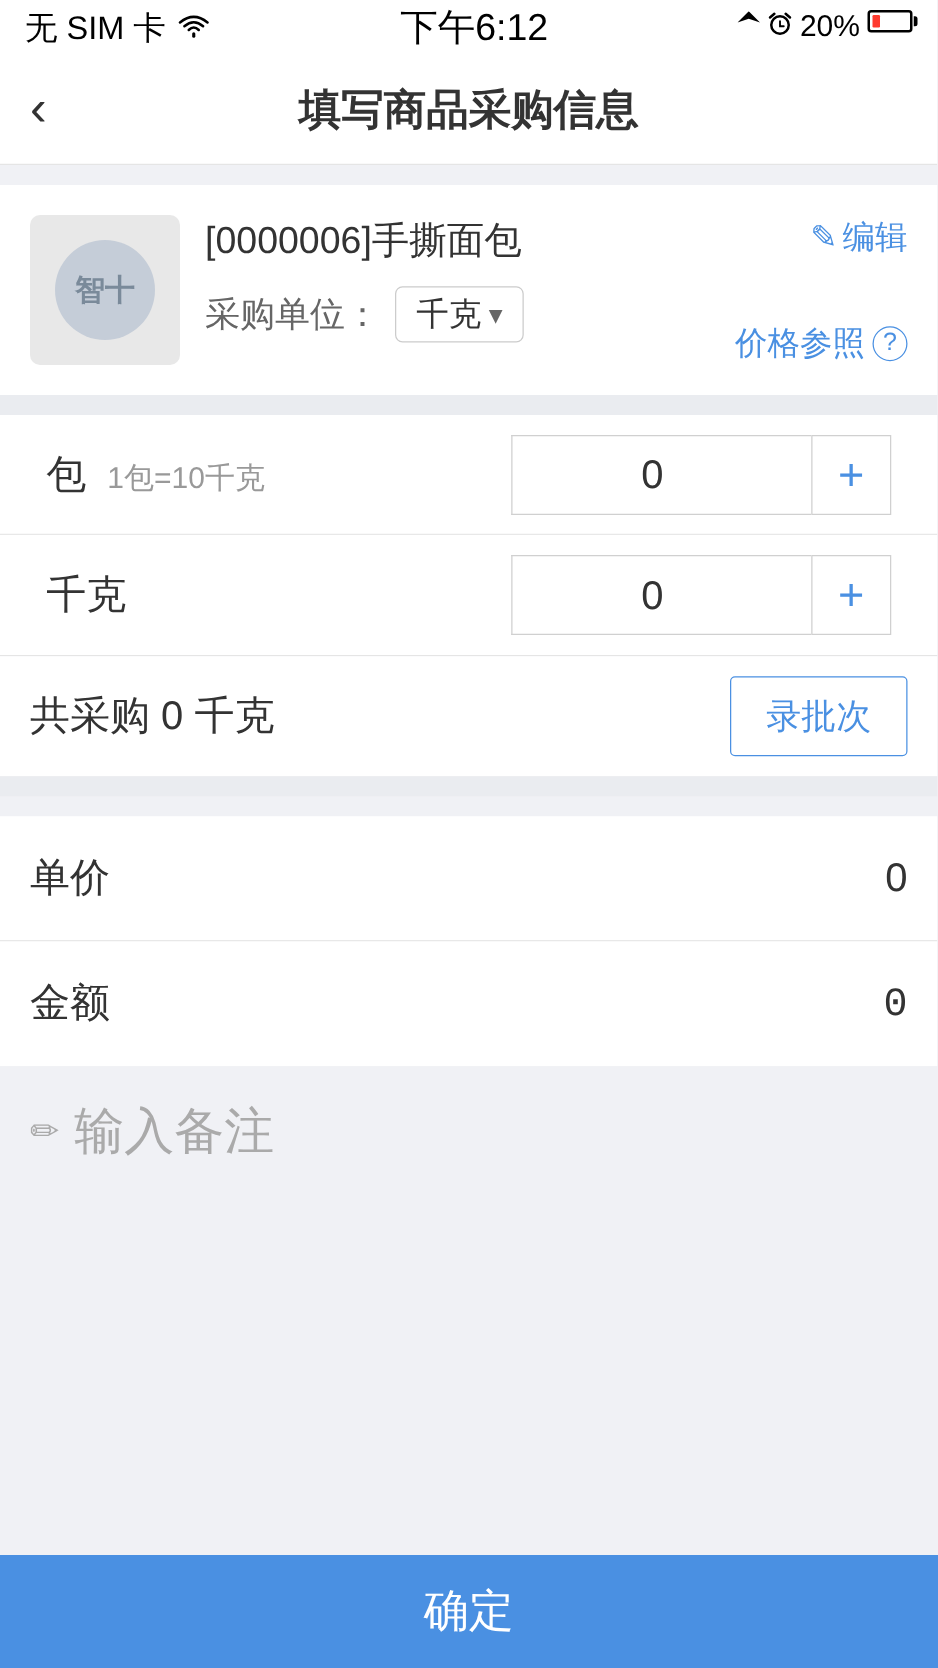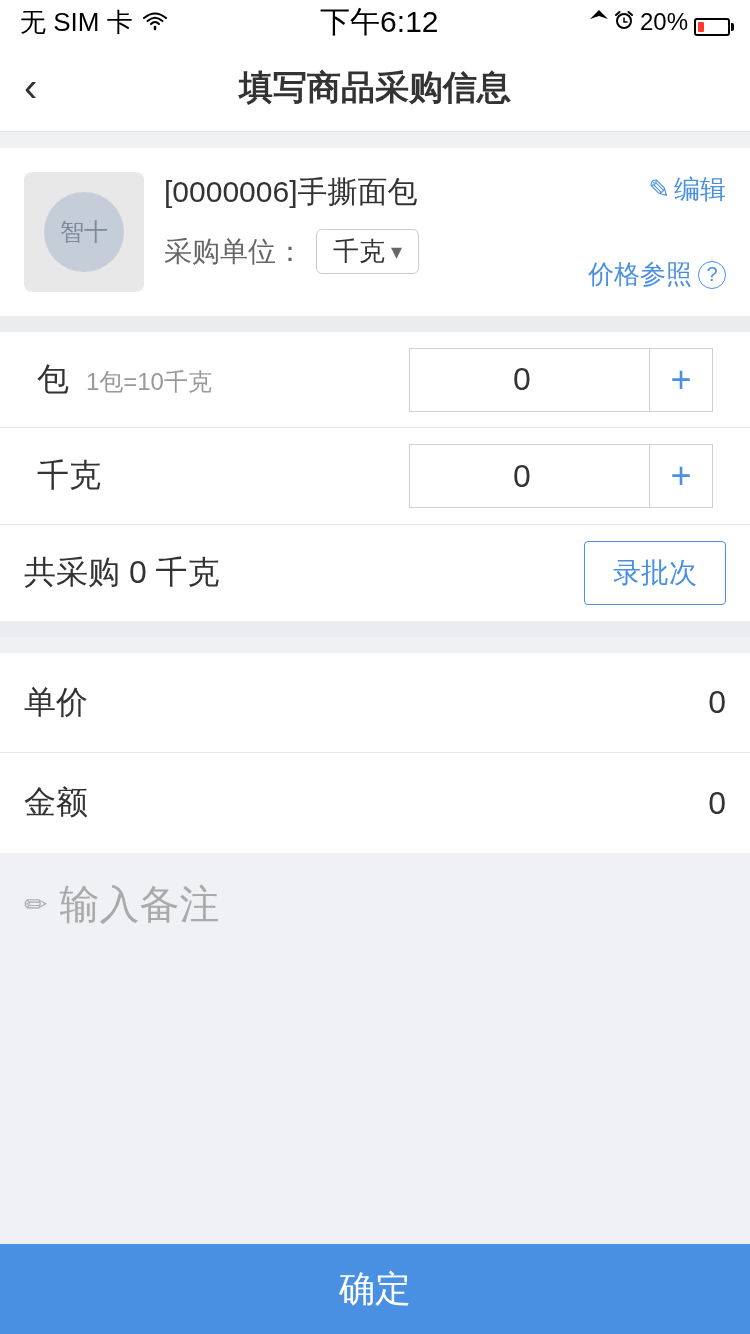--- a/index.html
+++ b/index.html
@@ -20,21 +20,21 @@
       background: #fff;
       display: flex;
       align-items: center;
       justify-content: space-between;
       padding: 12px 20px;
       font-size: 26px;
       color: #000;
     }
     .status-left { display: flex; align-items: center; gap: 8px; }
     .status-center { font-size: 30px; font-weight: 500; }
-    .status-right { display: flex; align-items: flex-end; gap: 6px; font-size: 24px; }
+    .status-right { display: flex; align-items: flex-start; gap: 6px; font-size: 24px; }
     .battery {
       display: inline-flex; align-items: center; gap: 2px;
     }
     .battery-body {
       width: 36px; height: 18px; border: 2px solid #000; border-radius: 3px; position: relative;
       display: flex; align-items: center; padding: 2px;
     }
     .battery-body::after {
       content: ''; position: absolute; right: -6px; top: 50%; transform: translateY(-50%);
       width: 3px; height: 8px; background: #000; border-radius: 0 2px 2px 0;
@@ -85,21 +85,21 @@
       display: flex;
       align-items: center;
       justify-content: center;
       flex-shrink: 0;
     }
     .product-image-inner {
       width: 80px; height: 80px;
       background: #c5cdd8;
       border-radius: 50%;
       display: flex; align-items: center; justify-content: center;
-      font-size: 24px; color: #7a8a9a; font-weight: normal;
+      font-size: 24px; color: #7a8a9a; font-weight: bold;
     }
     .product-info { flex: 1; }
     .product-name {
       font-size: 30px;
       color: #333;
       font-weight: 500;
       margin-bottom: 16px;
     }
     .product-unit {
       display: flex;
@@ -227,21 +227,21 @@
       margin-top: 16px;
     }
     .price-row {
       display: flex;
       align-items: center;
       justify-content: space-between;
       padding: 0 24px;
       height: 100px;
       border-bottom: 1px solid #e8e8e8;
     }
-    .price-row:last-child { border-bottom: none; }
+    .price-row:last-child { border-bottom: none; font-family: Liberation Mono, monospace; }
     .price-label {
       font-size: 32px;
       color: #333;
     }
     .price-value {
       font-size: 32px;
       color: #333;
     }
 
     

